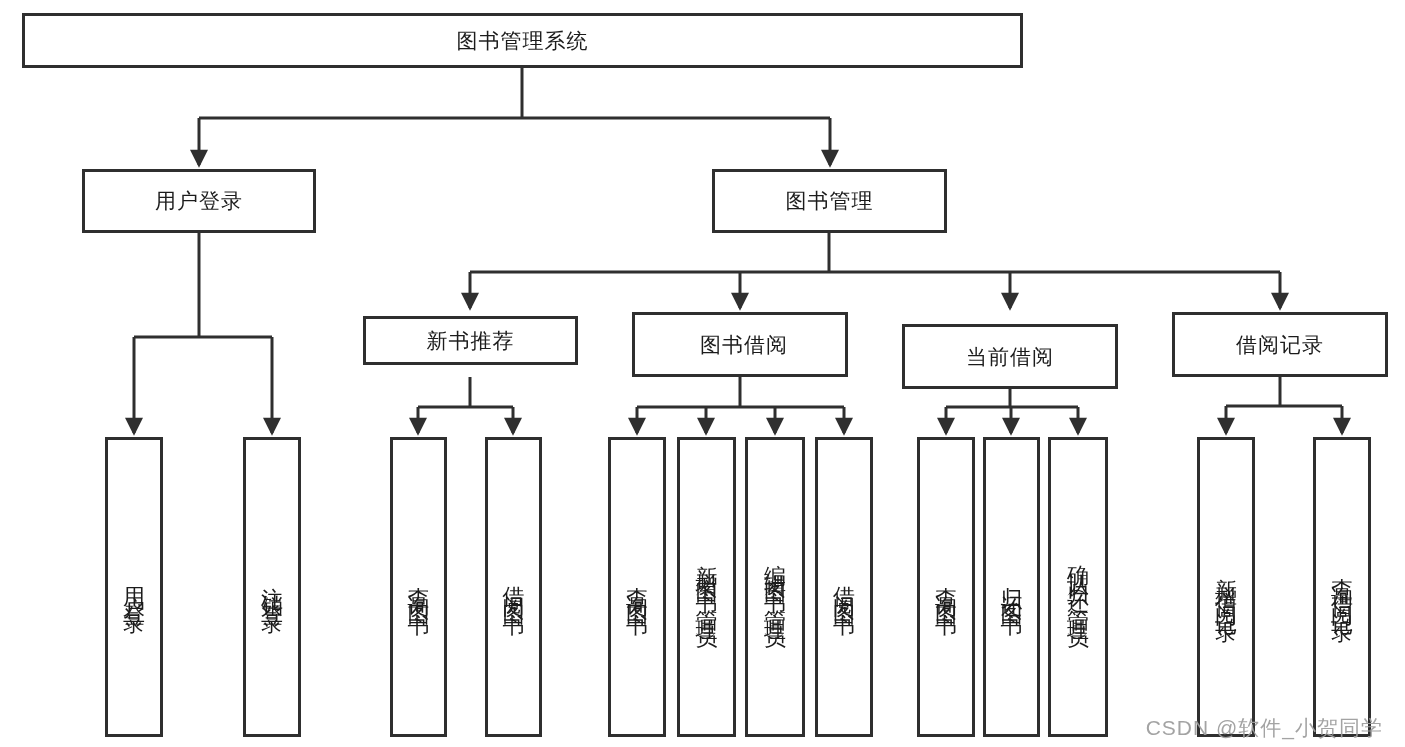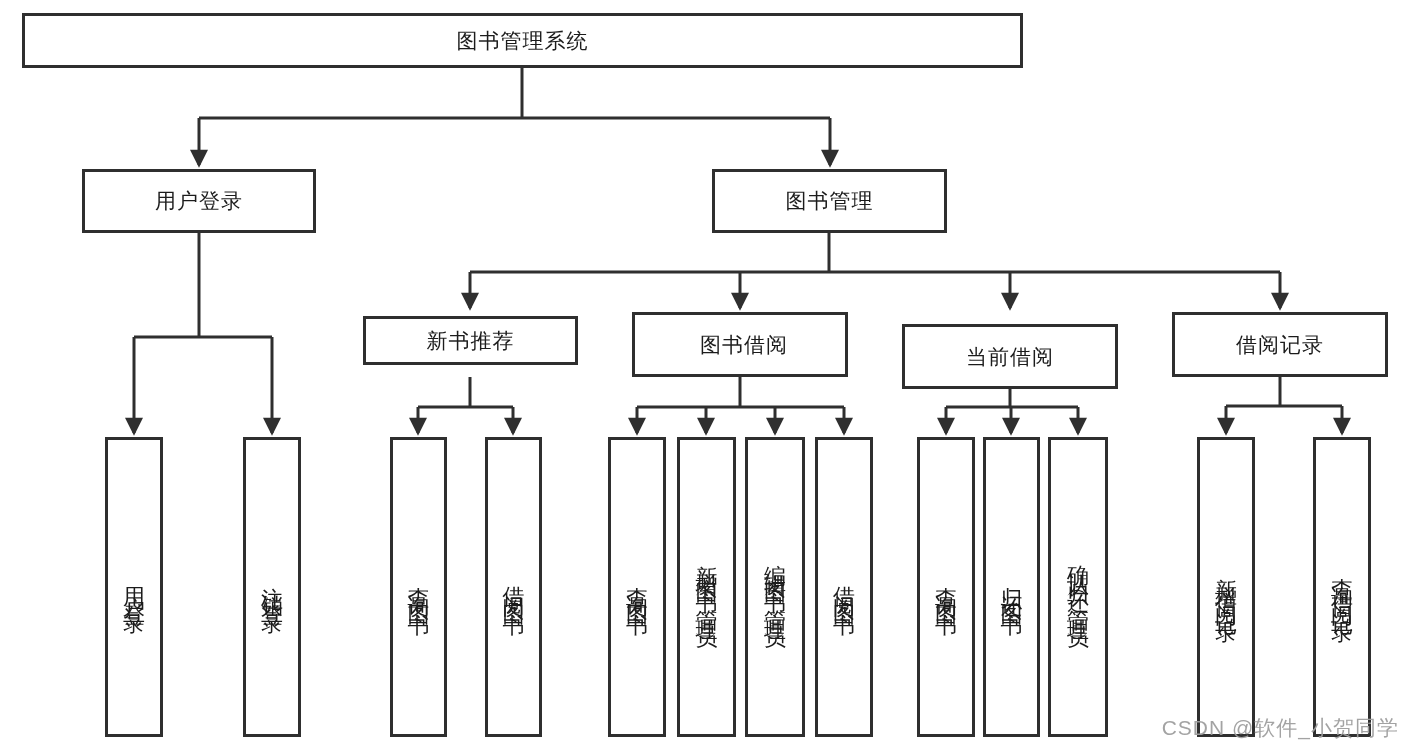--- a/index.html
+++ b/index.html
@@ -52,21 +52,21 @@
     writing-mode: vertical-rl;
     text-orientation: mixed;
     font-size: 22px;
     color: #1c1c1c;
     letter-spacing: 9px;
     line-height: 1;
     white-space: nowrap;
   }
   .watermark {
     position: absolute;
-    right: 6px;
+    right: 22px;
     bottom: 5px;
     font-size: 21px;
     color: rgba(158, 158, 158, 0.95);
     letter-spacing: 1px;
     z-index: 3;
     white-space: nowrap;
   }
 </style>
 </head>
 <body>

